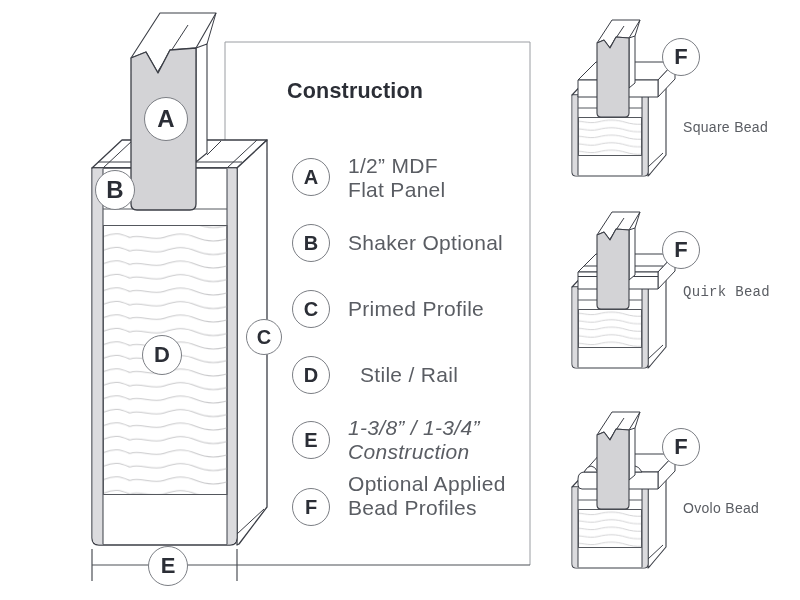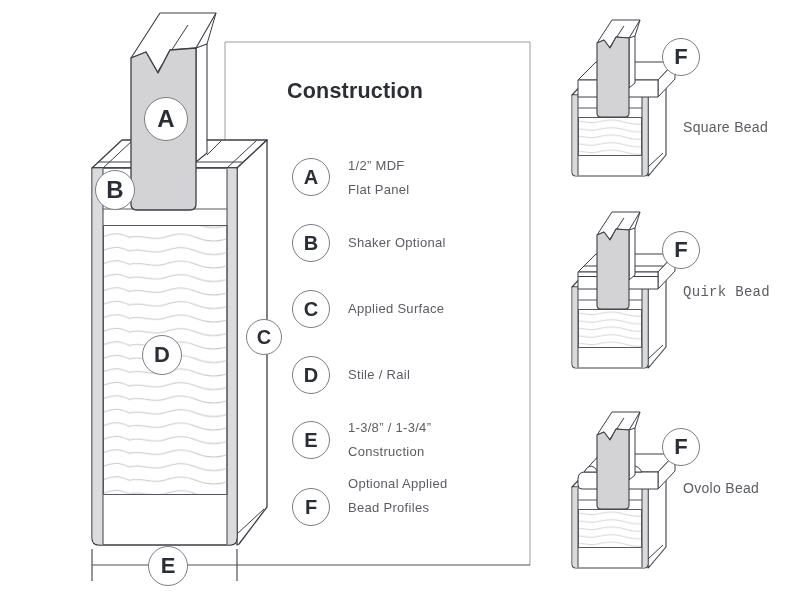--- a/index.html
+++ b/index.html
@@ -18,21 +18,21 @@
   .ln-dim{stroke:#4d5056;stroke-width:1.2;fill:none;}
   .f-gray{fill:var(--panel-gray);stroke:var(--line-dark);stroke-width:1.3;stroke-linejoin:round;}
   .f-strip{fill:var(--strip-gray);stroke:none;}
   .grain-ln{stroke:var(--grain-line);stroke-width:1;fill:none;}
   .grain-box{stroke:#54575d;stroke-width:1;}
   .callout{position:absolute;background:#fff;border:1.4px solid var(--circle-border);
            border-radius:50%;display:flex;align-items:center;justify-content:center;
            font-weight:bold;color:var(--text-dark);box-sizing:border-box;}
   .title{position:absolute;left:287px;top:80px;font-weight:bold;font-size:21.5px;
          line-height:23px;color:var(--text-dark);letter-spacing:.2px;}
-  .legend-text{position:absolute;left:348px;font-size:13px;line-height:24px;
+  .legend-text{position:absolute;left:348px;font-size:21px;line-height:24px;
                color:var(--text-gray);white-space:pre-line;letter-spacing:.3px;}
   .bead-label{position:absolute;left:683px;font-size:14px;color:var(--text-gray);
               letter-spacing:.3px;}
 </style>
 </head>
 <body>
 
 <svg width="800" height="600" viewBox="0 0 800 600">
   <defs>
     <pattern id="grainL" width="130" height="13.5" patternUnits="userSpaceOnUse">
@@ -143,33 +143,33 @@
 <div class="callout" style="left:148px;top:546px;width:40px;height:40px;font-size:22px;">E</div>
 
 <div class="callout" style="left:292px;top:158px;width:38px;height:38px;font-size:20px;">A</div>
 <div class="legend-text" style="top:154px;">1/2” MDF
 Flat Panel</div>
 
 <div class="callout" style="left:292px;top:224px;width:38px;height:38px;font-size:20px;">B</div>
 <div class="legend-text" style="top:231px;">Shaker Optional</div>
 
 <div class="callout" style="left:292px;top:290px;width:38px;height:38px;font-size:20px;">C</div>
-<div class="legend-text" style="top:297px;">Applied Surface</div>
+<div class="legend-text" style="top:297px;">Primed Profile</div>
 
 <div class="callout" style="left:292px;top:356px;width:38px;height:38px;font-size:20px;">D</div>
-<div class="legend-text" style="top:363px;">Stile / Rail</div>
+<div class="legend-text" style="top:363px;margin-left:12px;">Stile / Rail</div>
 
 <div class="callout" style="left:292px;top:421px;width:38px;height:38px;font-size:20px;">E</div>
-<div class="legend-text" style="top:416px;">1-3/8” / 1-3/4”
+<div class="legend-text" style="top:416px;font-style:italic;">1-3/8” / 1-3/4”
 Construction</div>
 
 <div class="callout" style="left:292px;top:488px;width:38px;height:38px;font-size:20px;">F</div>
 <div class="legend-text" style="top:472px;">Optional Applied
 Bead Profiles</div>
 
 <div class="callout" style="left:662px;top:38px;width:38px;height:38px;font-size:22px;">F</div>
 <div class="bead-label" style="top:88px;margin-top:31px;">Square Bead</div>
 
 <div class="callout" style="left:662px;top:231px;width:38px;height:38px;font-size:22px;">F</div>
 <div class="bead-label" style="top:284px;font-family:Liberation Mono, monospace;">Quirk Bead</div>
 
 <div class="callout" style="left:662px;top:428px;width:38px;height:38px;font-size:22px;">F</div>
-<div class="bead-label" style="top:480px;">Ovolo Bead</div>
+<div class="bead-label" style="top:500px;">Ovolo Bead</div>
 
 </body></html>

